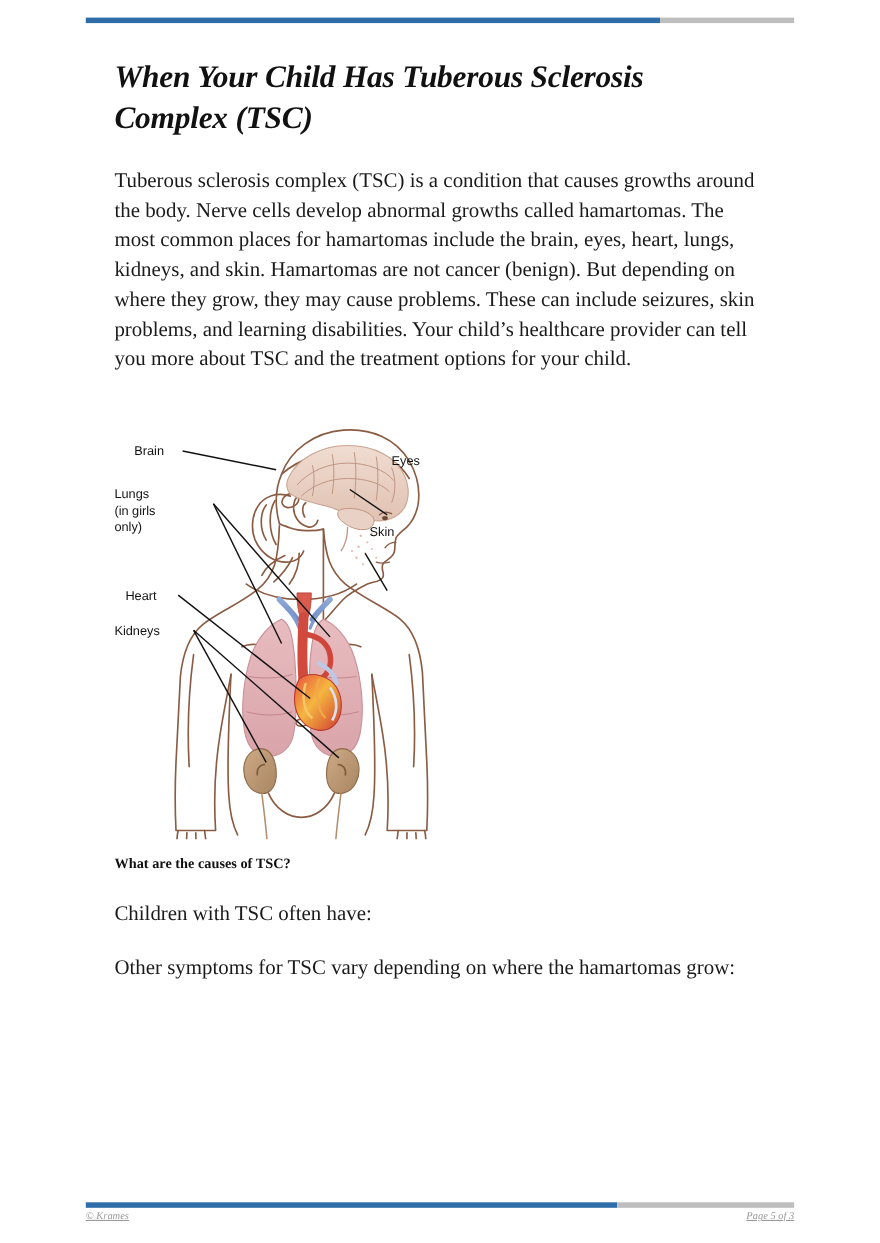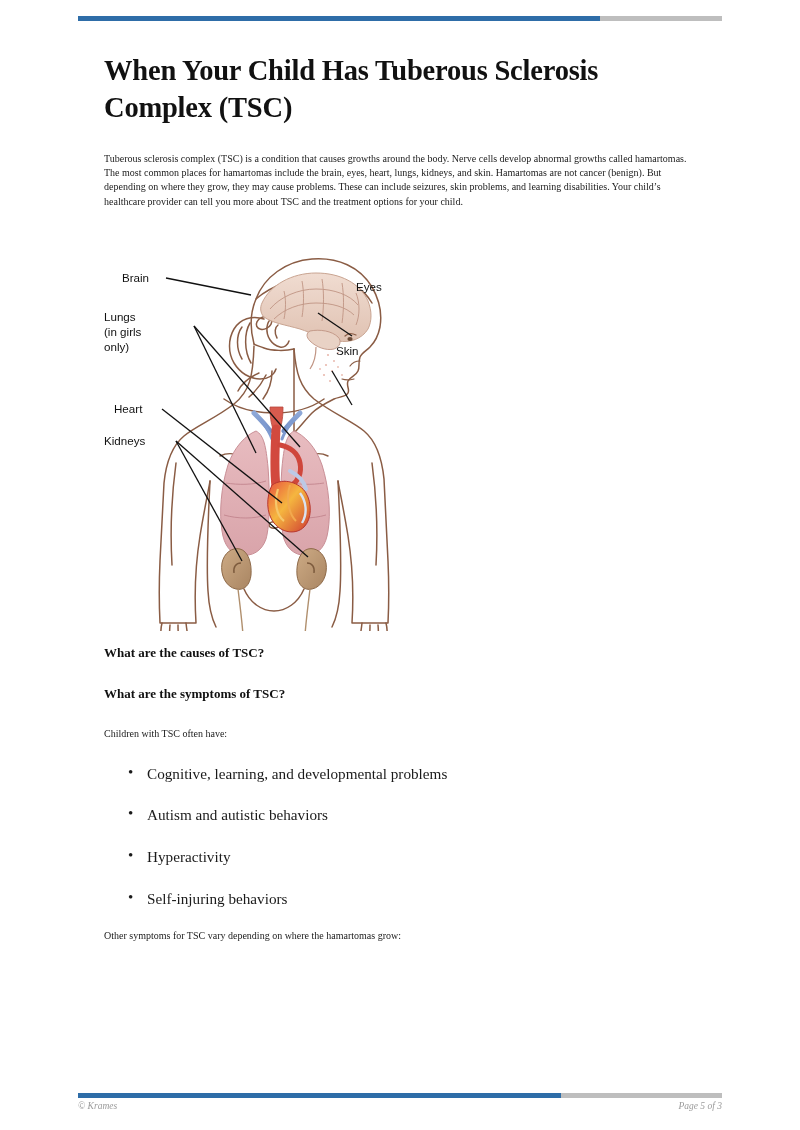--- a/index.html
+++ b/index.html
@@ -53,24 +53,25 @@
     width: 588px;
   }
 
   h1.doc-title {
     font-size: 28.5px;
     line-height: 1.30;
     font-weight: bold;
     margin: 0 0 26px 0;
     letter-spacing: -0.2px;
     color: #111111;
+    font-style: italic;
   }
 
   p.body-text {
-    font-size: 10px;
+    font-size: 19px;
     line-height: 1.42;
     margin: 0 0 22px 0;
     color: #1a1a1a;
   }
 
   h2.section-heading {
     font-size: 13px;
     font-weight: bold;
     line-height: 1.3;
     margin: 0 0 24px 0;
@@ -121,21 +122,21 @@
     top: 1101px;
     width: 644px;
     display: flex;
     justify-content: space-between;
     align-items: baseline;
     font-family: "Liberation Serif", "DejaVu Serif", serif;
     font-style: italic;
     font-size: 9.5px;
     color: #9a9a9a;
   }
-  .footer span { white-space: nowrap; }
+  .footer span { white-space: nowrap; text-decoration: underline; }
 </style>
 </head>
 <body>
 
 <div class="page">
 
   <div class="rule rule-top">
     <div class="seg-blue"></div>
     <div class="seg-gray"></div>
   </div>
@@ -357,29 +358,22 @@
           <text class="fig-label" x="0" y="120">only)</text>
           <text class="fig-label" x="232" y="124">Skin</text>
           <text class="fig-label" x="10" y="182">Heart</text>
           <text class="fig-label" x="0" y="214">Kidneys</text>
         </g>
       </svg>
     </div>
 
     <h2 class="section-heading">What are the causes of TSC?</h2>
 
-    <h2 class="section-heading">What are the symptoms of TSC?</h2>
     <p class="body-text">Children with TSC often have:</p>
 
-    <ul class="symptom-list">
-      <li>Cognitive, learning, and developmental problems</li>
-      <li>Autism and autistic behaviors</li>
-      <li>Hyperactivity</li>
-      <li>Self-injuring behaviors</li>
-    </ul>
 
     <p class="body-text">Other symptoms for TSC vary depending on where the hamartomas grow:</p>
 
   </div>
 
   <div class="rule rule-bottom">
     <div class="seg-blue"></div>
     <div class="seg-gray"></div>
   </div>
 

